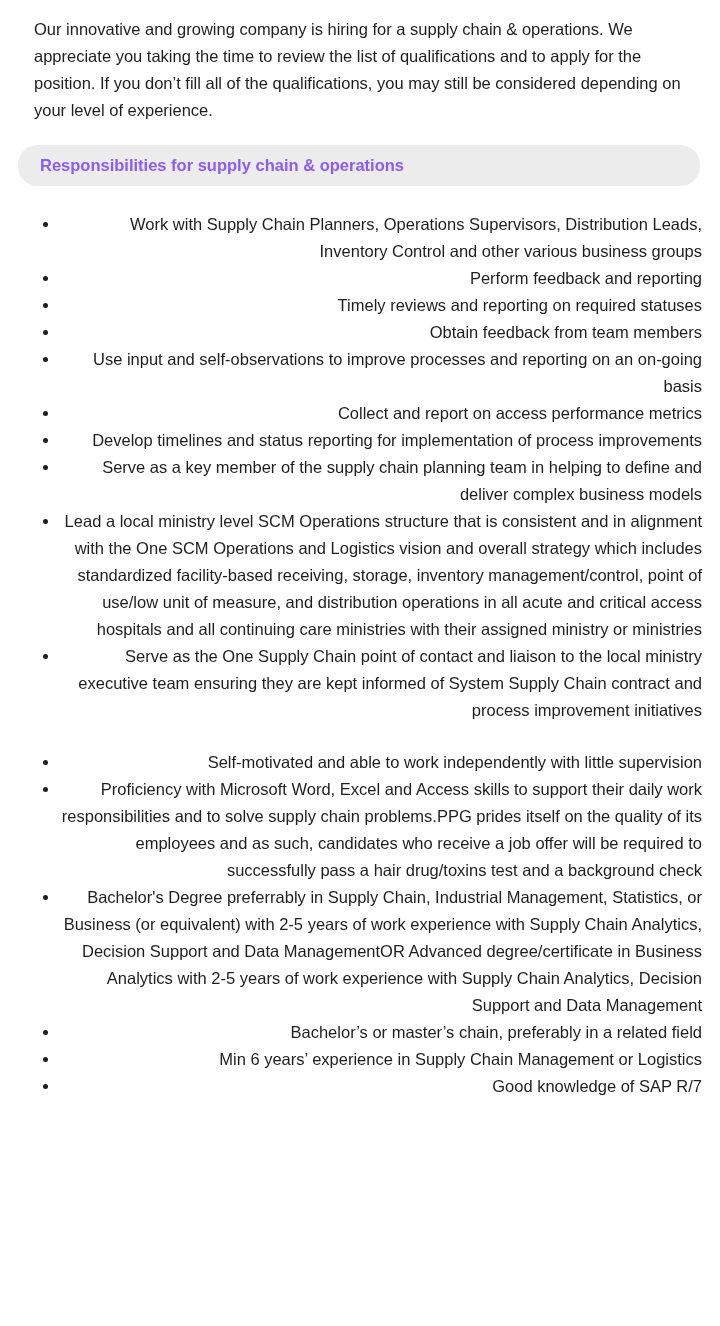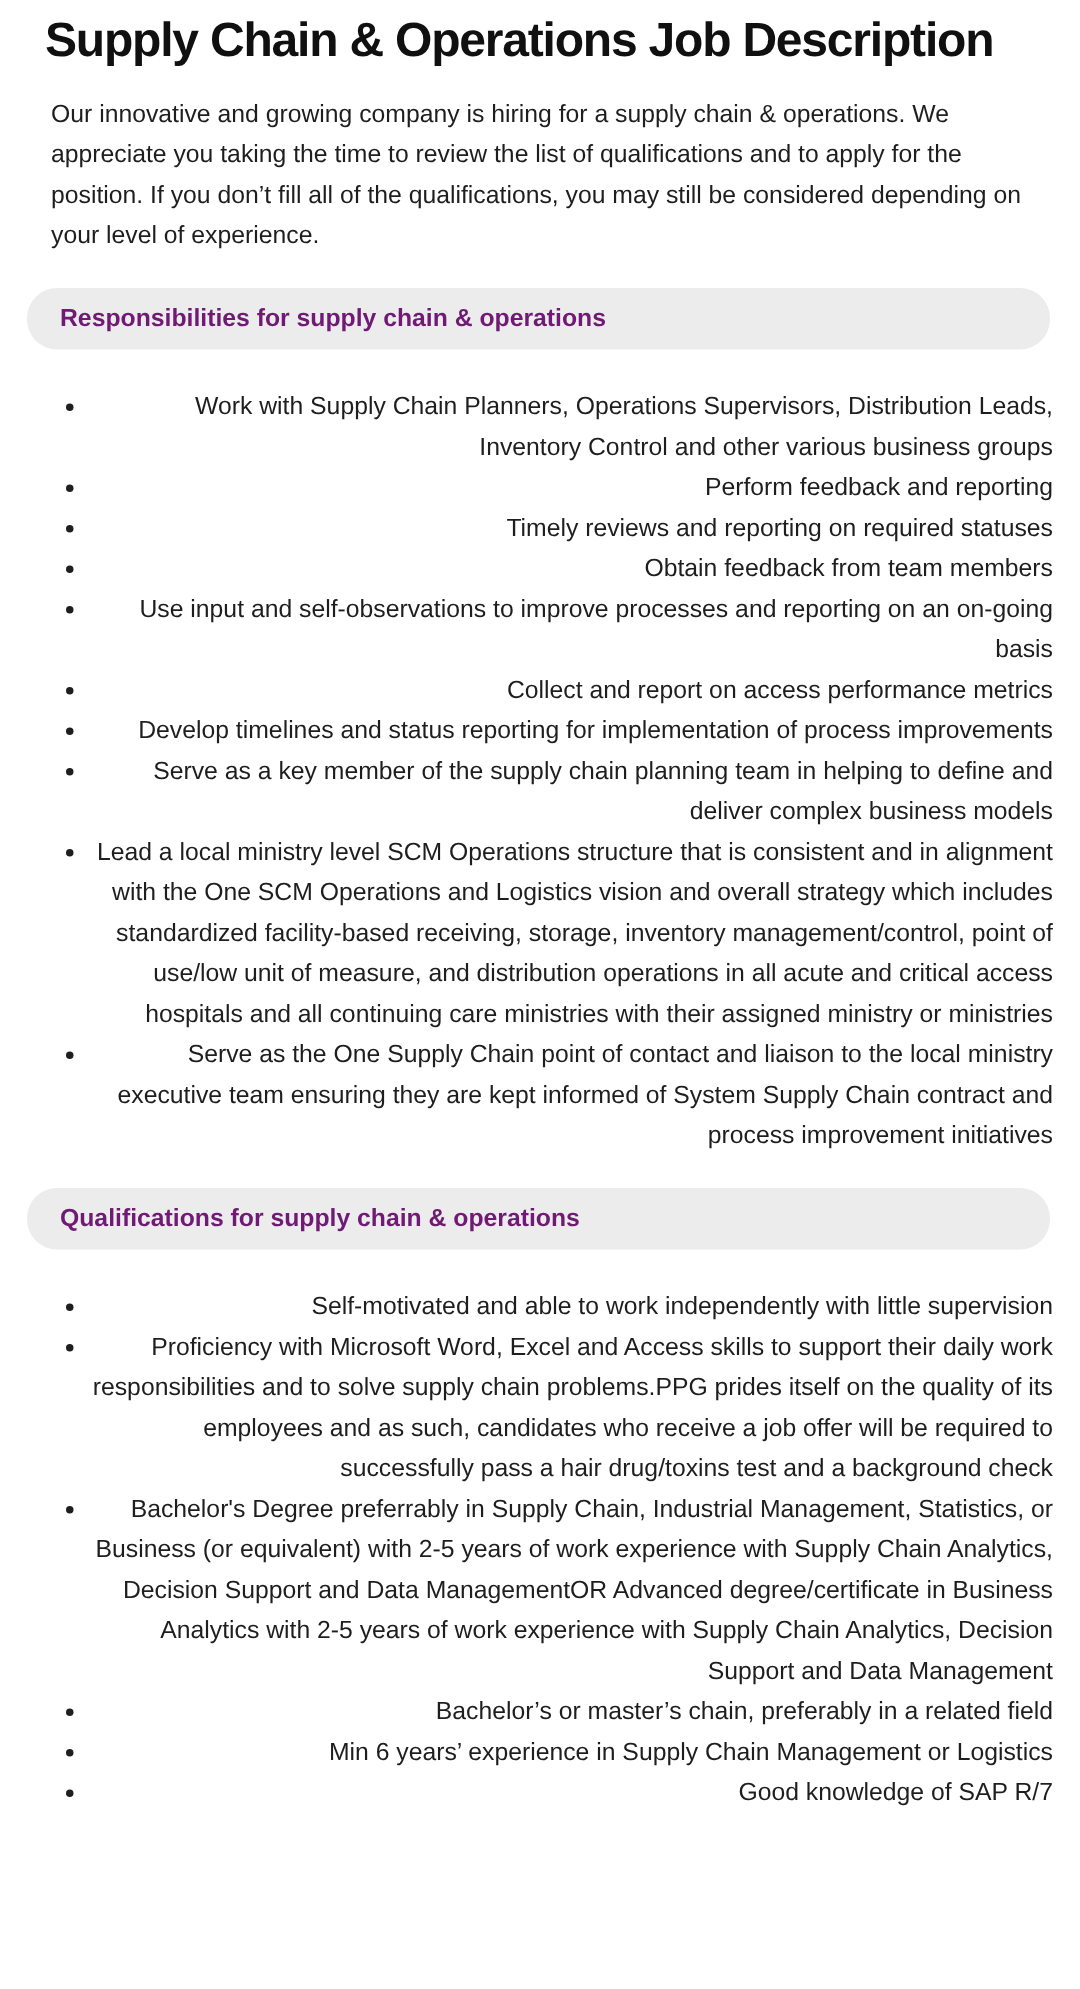--- a/index.html
+++ b/index.html
@@ -31,21 +31,21 @@
     font-size: 16.5px;
     line-height: 27px;
     margin: 16px;
     max-width: 682px;
   }
   .section-band {
     margin: 21px 2px 0 0;
     padding: 11px 12px 11px 22px;
     font-size: 16.5px;
     font-weight: 700;
-    color: #701a75;
+    color: #8b5cf6;
     line-height: 19px;
     border-radius: 20px;
   }
   .bullet-list {
     margin: 25px 0 0 0;
     padding: 0 0 0 42px;
     font-size: 16.5px;
     line-height: 27px;
     max-width: 697px;
     list-style-type: disc;
@@ -54,44 +54,40 @@
   .bullet-list li {
     padding-left: 1px;
     margin: 0;
   }
 </style>
 </head>
 <body>
 
 <div class="doc">
 
-  <h1 class="doc-title">Supply Chain &amp; Operations Job Description</h1>
 
   <p class="intro">Our innovative and growing company is hiring for a supply chain &amp; operations. We appreciate you taking the time to review the list of qualifications and to apply for the position. If you don’t fill all of the qualifications, you may still be considered depending on your level of experience.</p>
 
   <div class="section-band" style="background: rgb(236, 236, 236);">
     <span>Responsibilities for supply chain &amp; operations</span>
   </div>
 
   <ul class="bullet-list">
       <li>Work with Supply Chain Planners, Operations Supervisors, Distribution Leads, Inventory Control and other various business groups</li>
       <li>Perform feedback and reporting</li>
       <li>Timely reviews and reporting on required statuses</li>
       <li>Obtain feedback from team members</li>
       <li>Use input and self-observations to improve processes and reporting on an on-going basis</li>
       <li>Collect and report on access performance metrics</li>
       <li>Develop timelines and status reporting for implementation of process improvements</li>
       <li>Serve as a key member of the supply chain planning team in helping to define and deliver complex business models</li>
       <li>Lead a local ministry level SCM Operations structure that is consistent and in alignment with the One SCM Operations and Logistics vision and overall strategy which includes standardized facility-based receiving, storage, inventory management/control, point of use/low unit of measure, and distribution operations in all acute and critical access hospitals and all continuing care ministries with their assigned ministry or ministries</li>
       <li>Serve as the One Supply Chain point of contact and liaison to the local ministry executive team ensuring they are kept informed of System Supply Chain contract and process improvement initiatives</li>
     </ul>
 
-  <div class="section-band" style="background: rgb(236, 236, 236);">
-    <span>Qualifications for supply chain &amp; operations</span>
-  </div>
 
   <ul class="bullet-list">
       <li>Self-motivated and able to work independently with little supervision</li>
       <li>Proficiency with Microsoft Word, Excel and Access skills to support their daily work responsibilities and to solve supply chain problems.PPG prides itself on the quality of its employees and as such, candidates who receive a job offer will be required to successfully pass a hair drug/toxins test and a background check</li>
       <li>Bachelor's Degree preferrably in Supply Chain, Industrial Management, Statistics, or Business (or equivalent) with 2-5 years of work experience with Supply Chain Analytics, Decision Support and Data ManagementOR Advanced degree/certificate in Business Analytics with 2-5 years of work experience with Supply Chain Analytics, Decision Support and Data Management</li>
       <li>Bachelor’s or master’s chain, preferably in a related field</li>
       <li>Min 6 years’ experience in Supply Chain Management or Logistics</li>
       <li>Good knowledge of SAP R/7</li>
     </ul>
 

